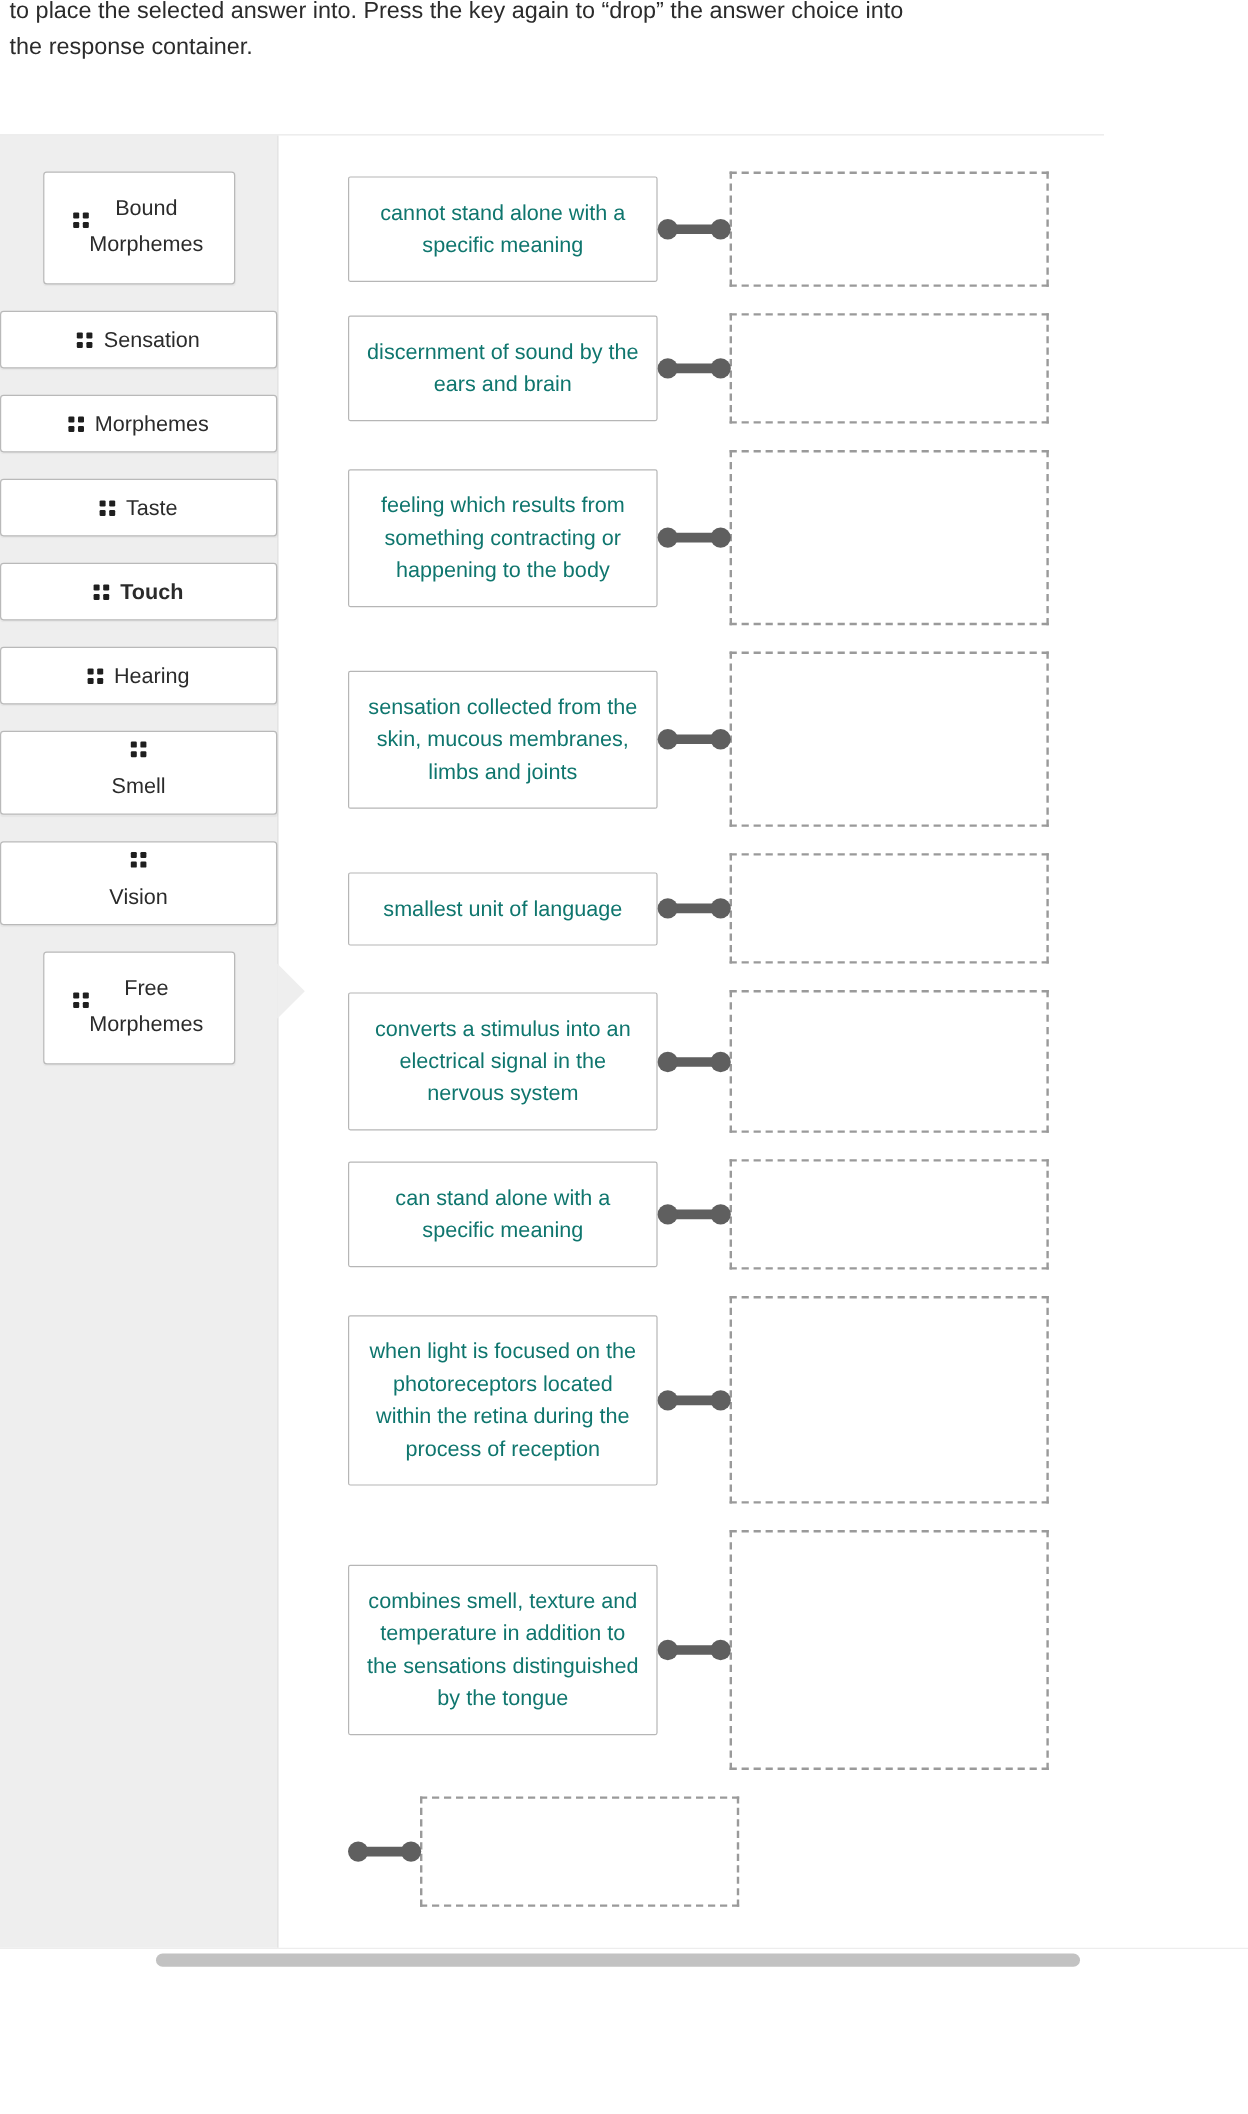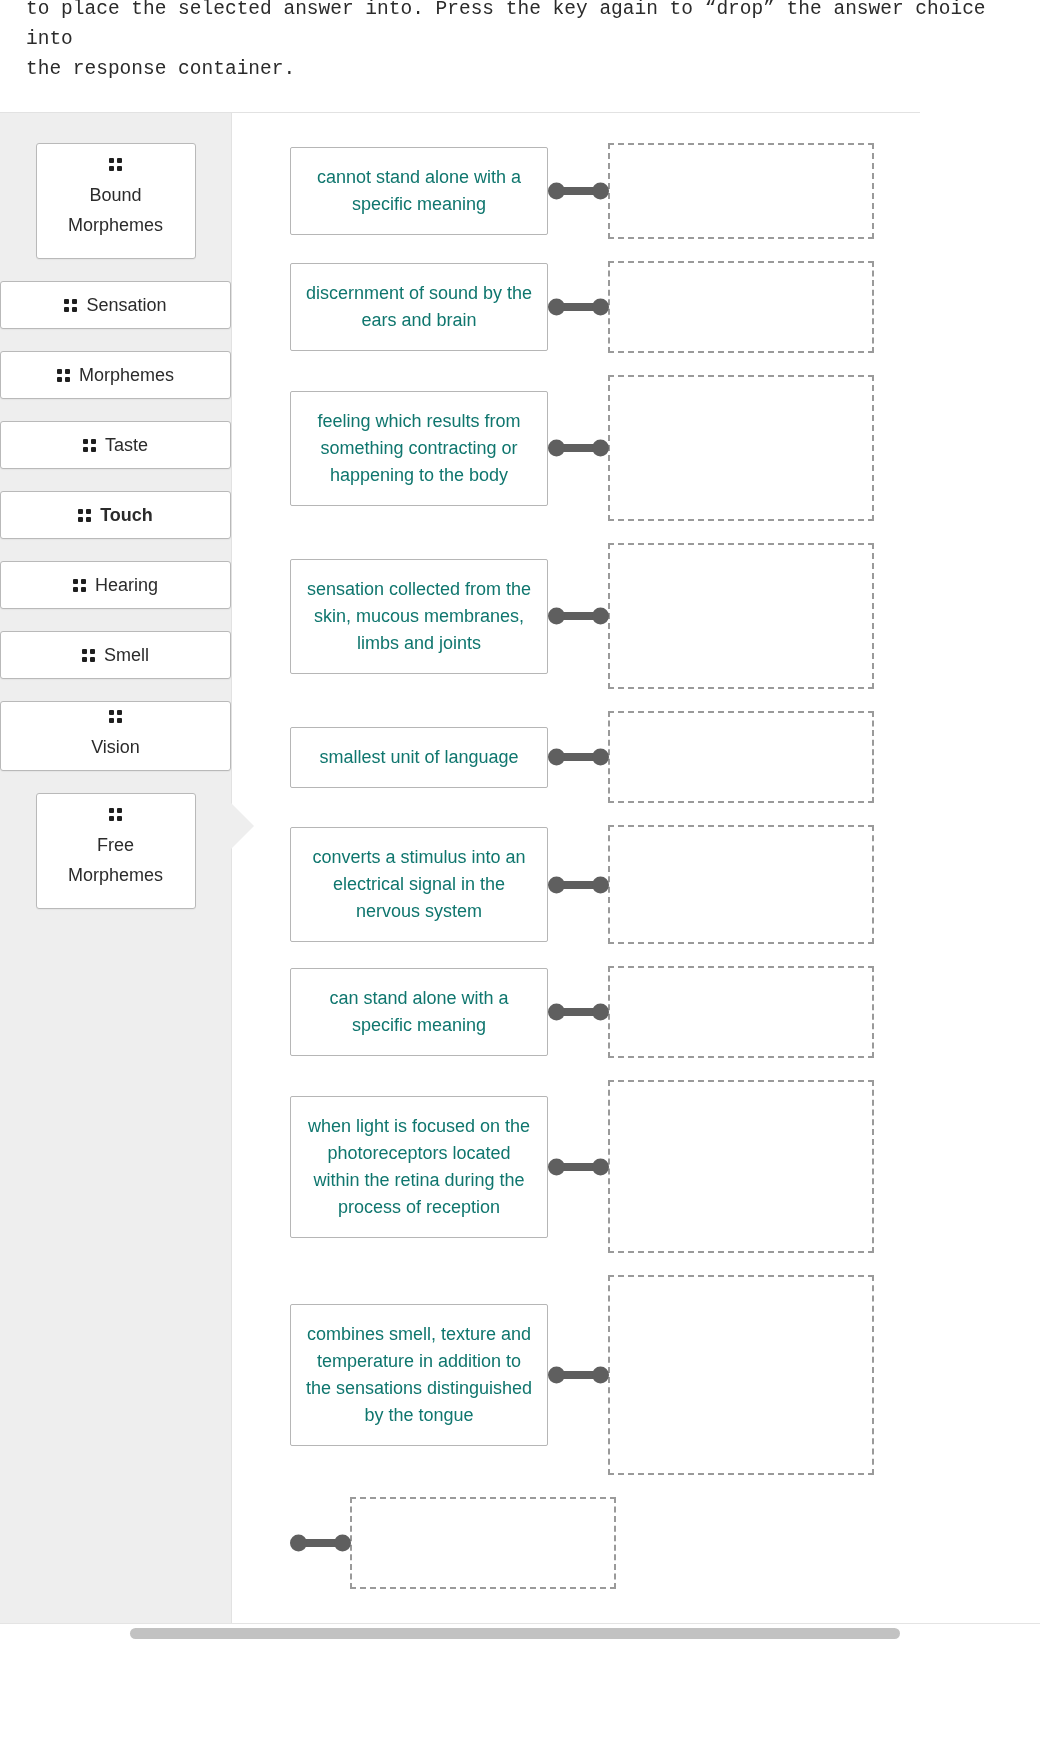--- a/index.html
+++ b/index.html
@@ -5,27 +5,26 @@
   * { box-sizing: border-box; }
   html, body {
     margin: 0; padding: 0;
     width: 1040px; height: 1762px;
     background: #ffffff;
     font-family: "Liberation Sans", sans-serif;
     overflow: hidden;
   }
 
   #instructions {
-    padding: 0 26px;
+    padding: 0 8px;
     font-size: 19.5px;
     line-height: 30px;
     color: #2b2b2b;
     height: 112px;
     overflow: hidden;
-    font-family: Liberation Mono, monospace;
   }
   #instructions p { margin: 0; }
   #instructions .clip-top { margin-top: -6px; }
 
   #divider {
     height: 1px;
     background: #e2e2e2;
     width: 920px;
     margin: 0 0 0 0;
   }
@@ -55,21 +54,21 @@
     line-height: 30px;
     text-align: center;
     box-shadow: 0 1px 1px rgba(0,0,0,0.04);
     display: flex;
     align-items: center;
     justify-content: center;
     gap: 9px;
     padding: 8px 14px;
   }
   .bank-item.block {
-    flex-direction: column;
+    flex-direction: row;
     gap: 0;
     width: 160px;
     padding: 14px 10px 18px 10px;
   }
   .bank-item.inline { width: auto; min-width: 0; }
 
   .grip {
     display: inline-grid;
     grid-template-columns: 5px 5px;
     grid-template-rows: 5px 5px;
@@ -82,21 +81,21 @@
   }
   .bank-item.block .grip { margin-bottom: 9px; }
   .bank-label { white-space: pre-line; }
 
   
   .w-sensation { width: 146px; }
   .w-morphemes { width: 160px; }
   .w-taste     { width: 105px; text-align: right; }
   .w-touch     { width: 108px; font-weight: bold; }
   .w-hearing   { width: 125px; }
-  .w-smell     { width: 110px; }
+  .w-smell     { width: 110px; flex-direction: column; }
   .w-vision    { width: 110px; flex-direction: column; }
 
   #bank-arrow {
     position: absolute;
     right: -23px;
     top: 690px;
     width: 0; height: 0;
     border-top: 23px solid transparent;
     border-bottom: 23px solid transparent;
     border-left: 23px solid #eeeeee;

